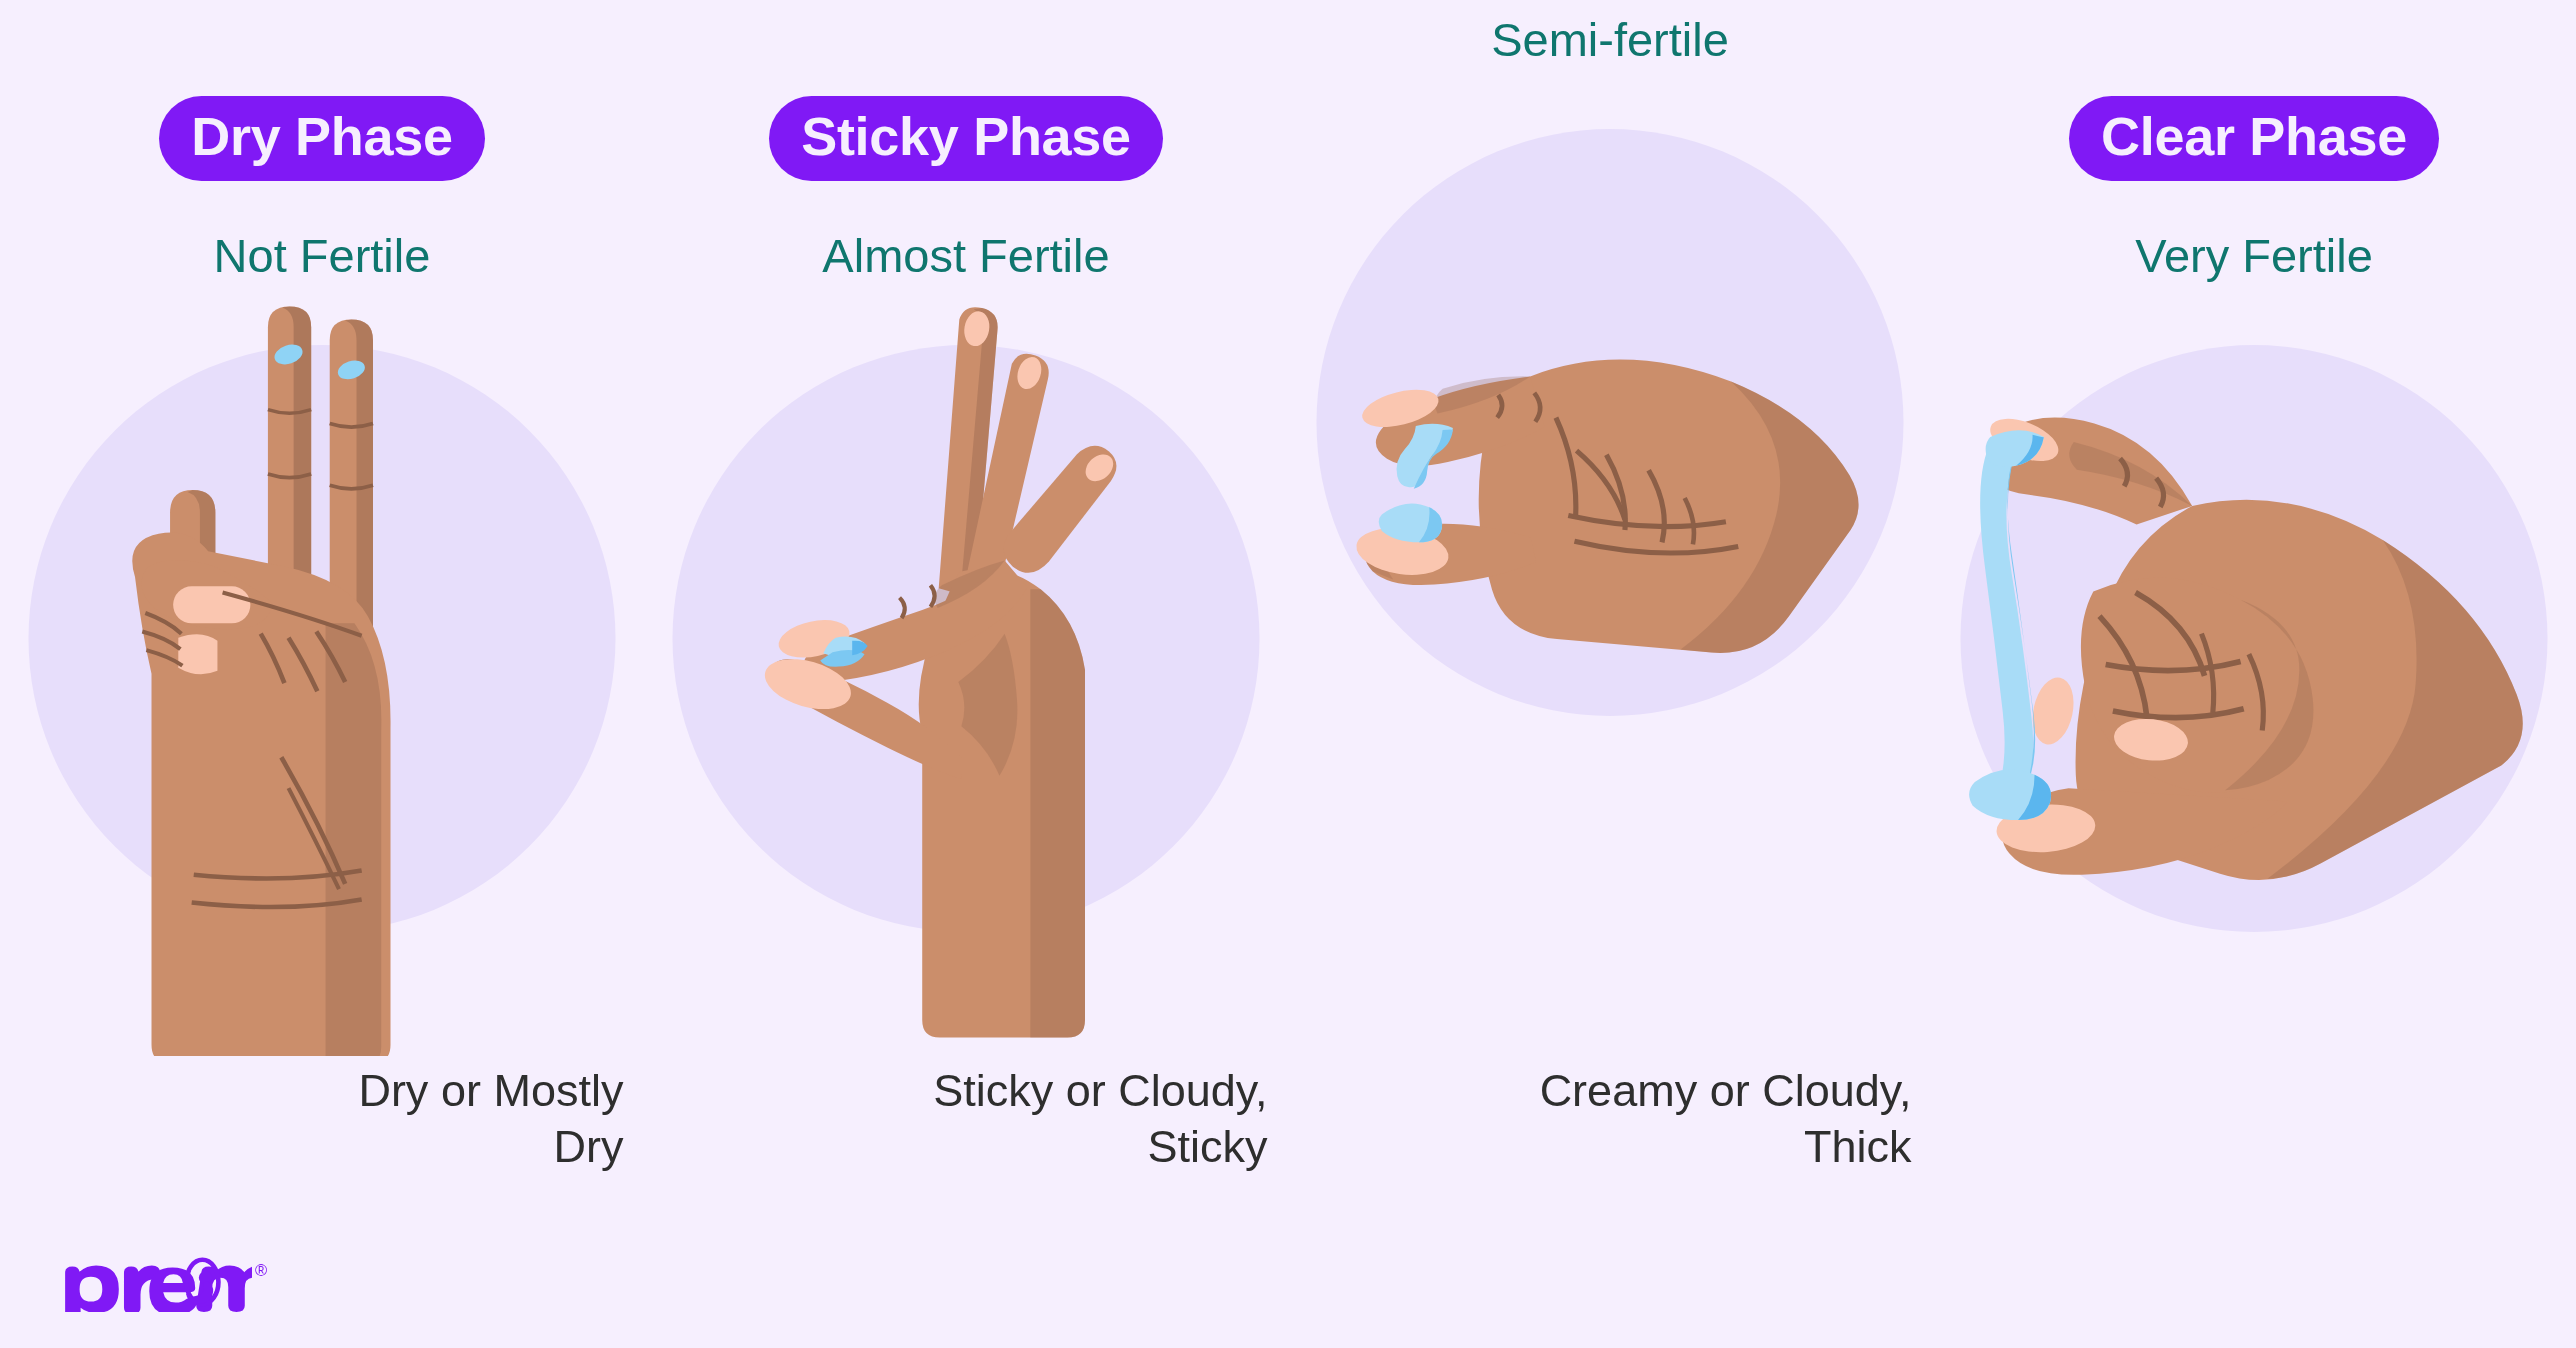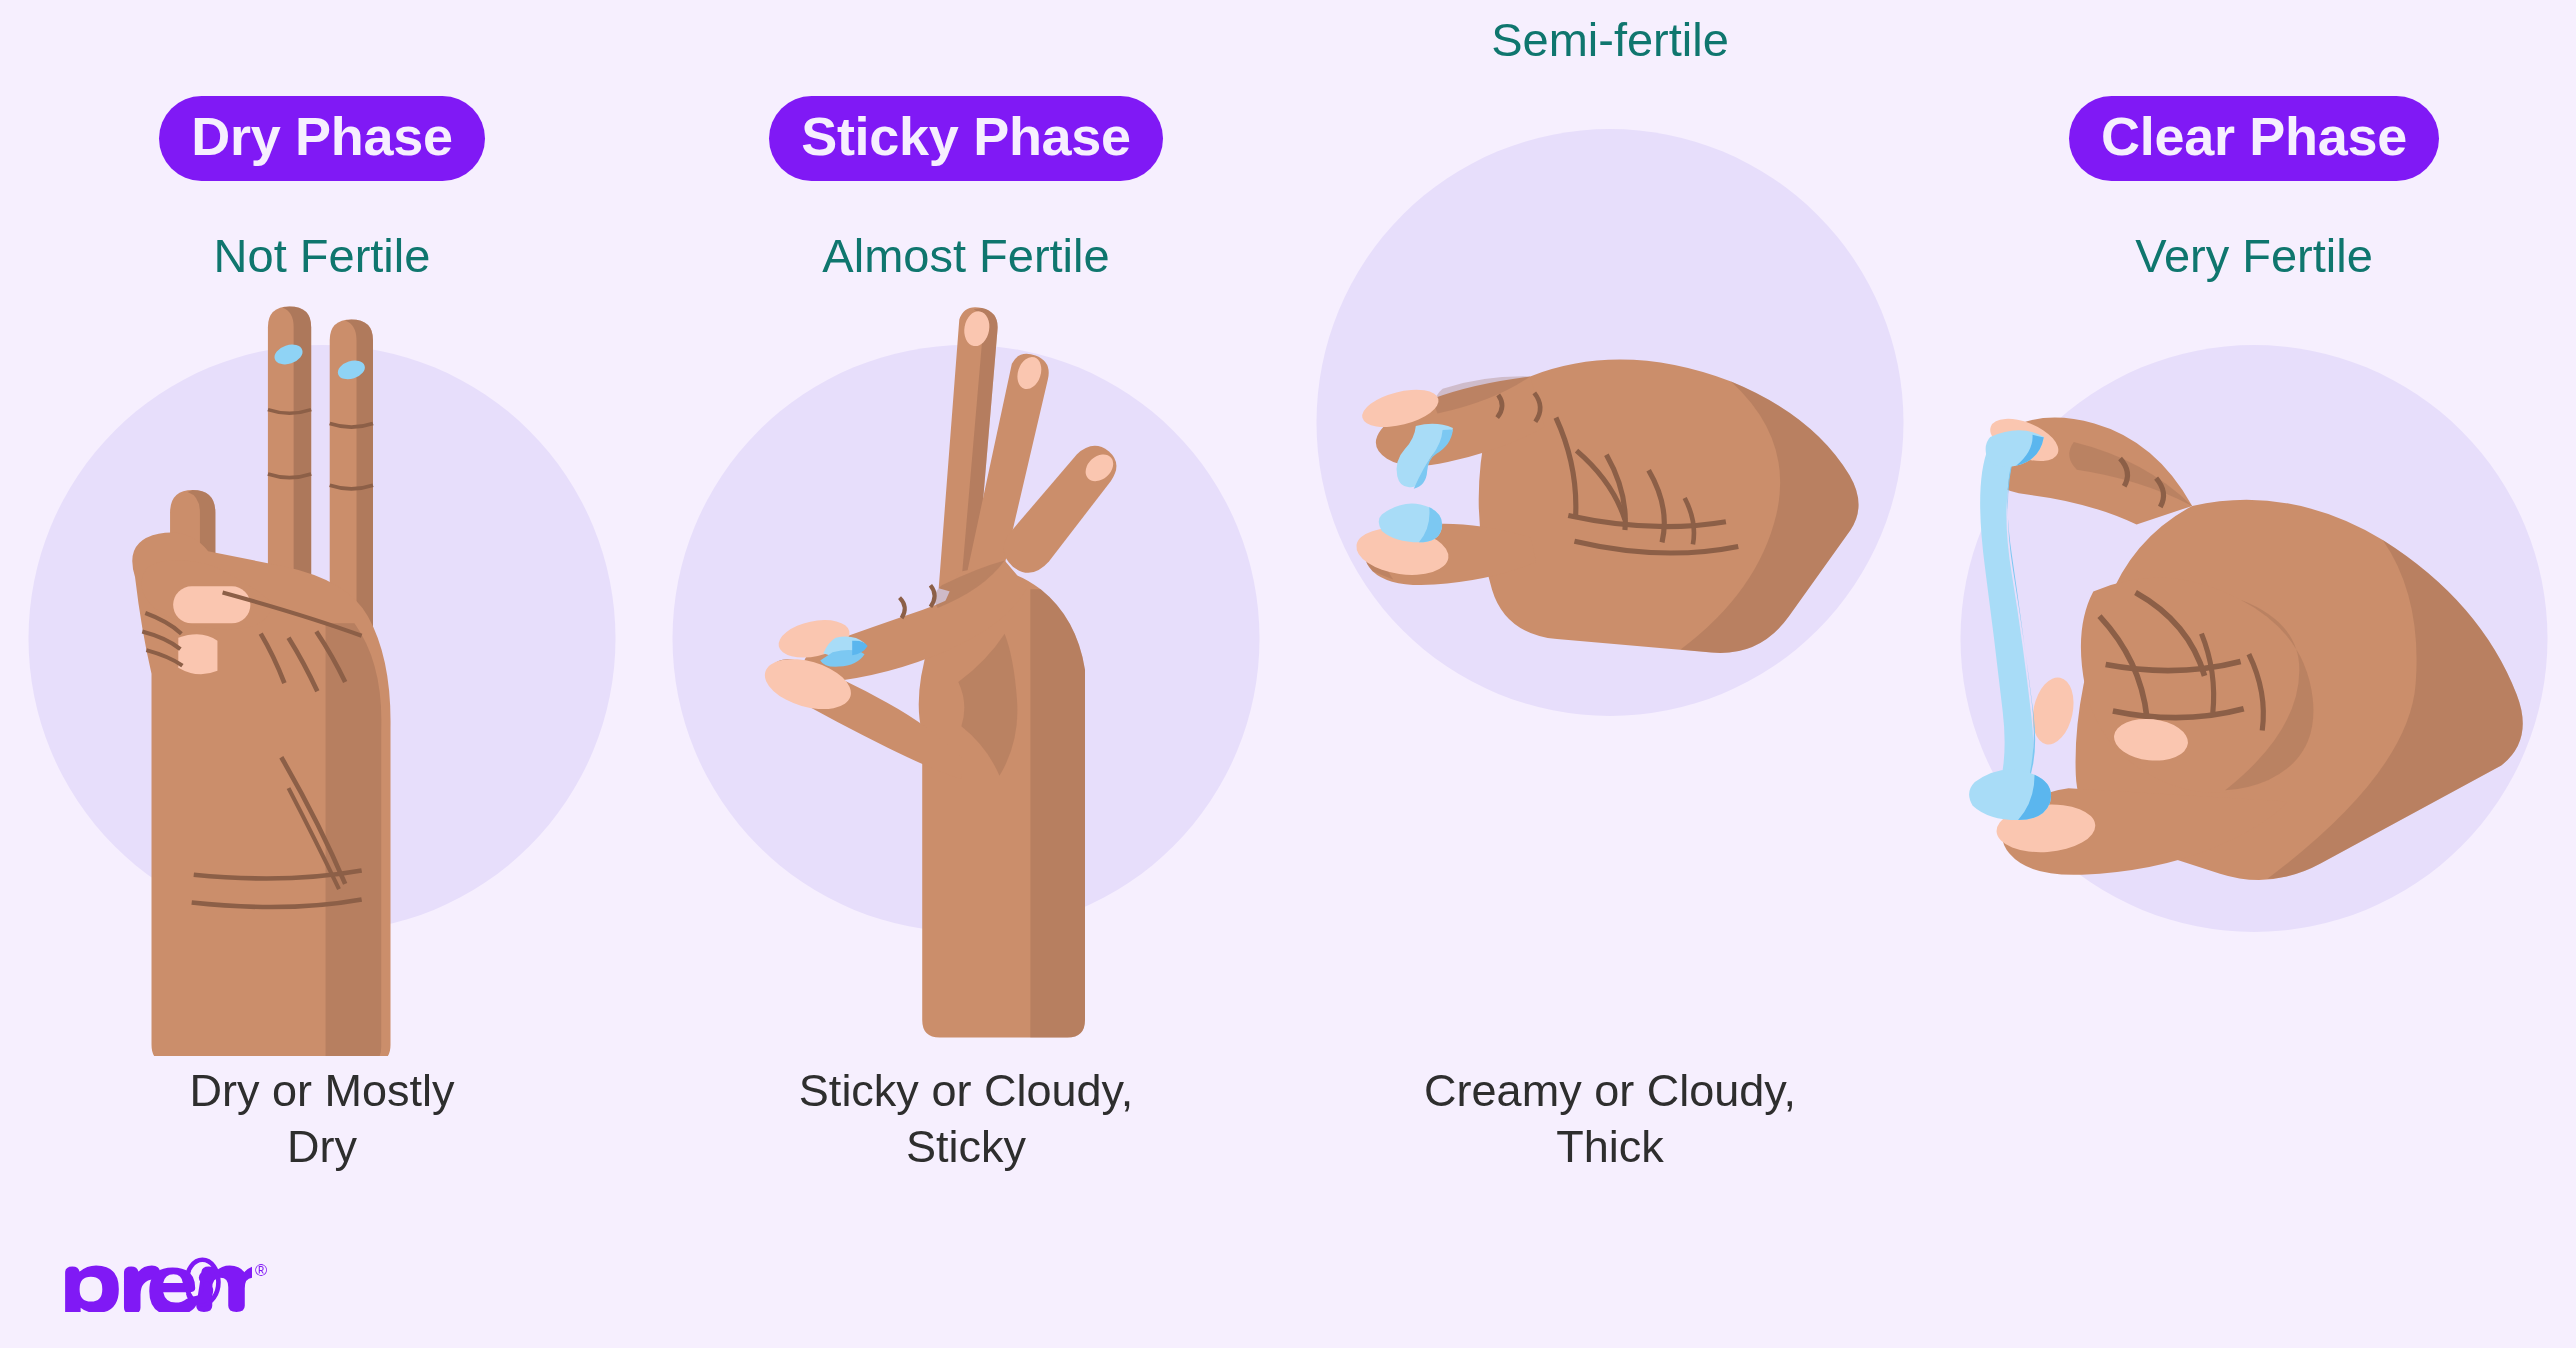--- a/index.html
+++ b/index.html
@@ -79,21 +79,21 @@
     left:50%;
     transform:translateX(-50%);
     top:-26px;
   }
 
   
   .description {
     position:absolute;
     bottom:30px;
     left:0; right:0;
-    text-align:center;
+    text-align:right;
     font-size:45px;
     color:#2E2E2E;
     line-height:1.26;
     padding:0 20.6px;
   }
 
   
   .logo {
     position:absolute;
     left:61px;

